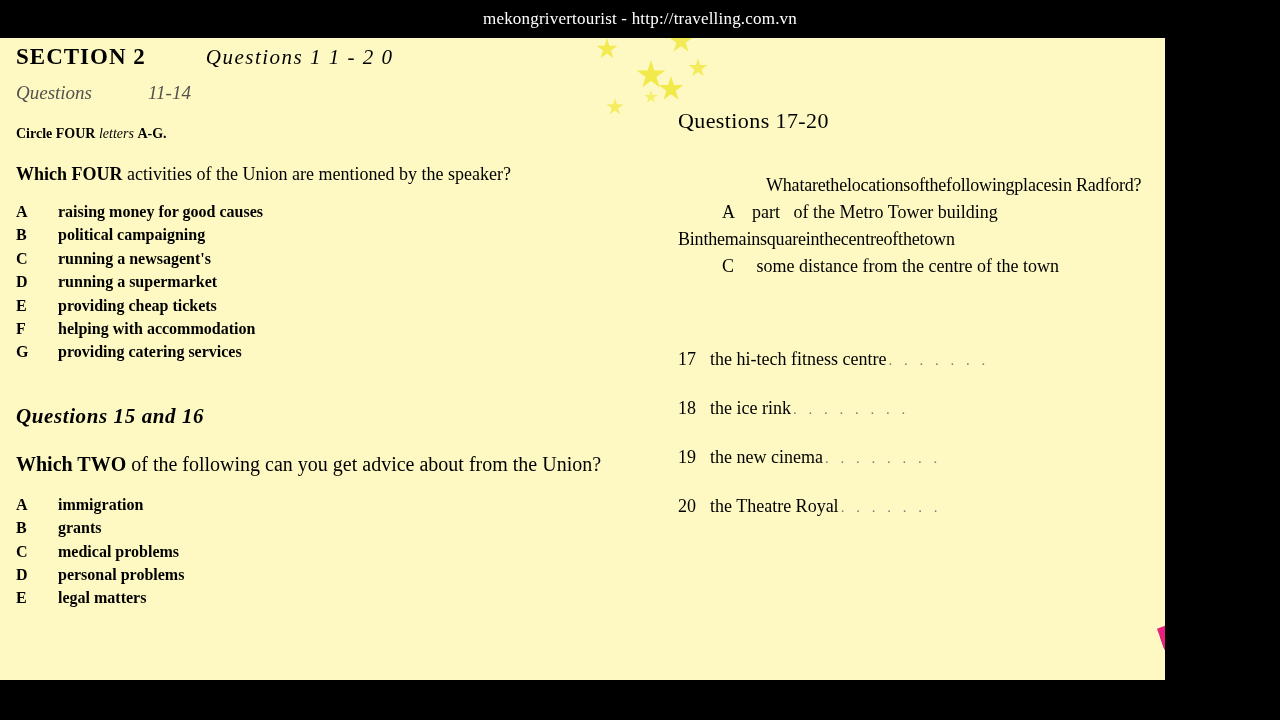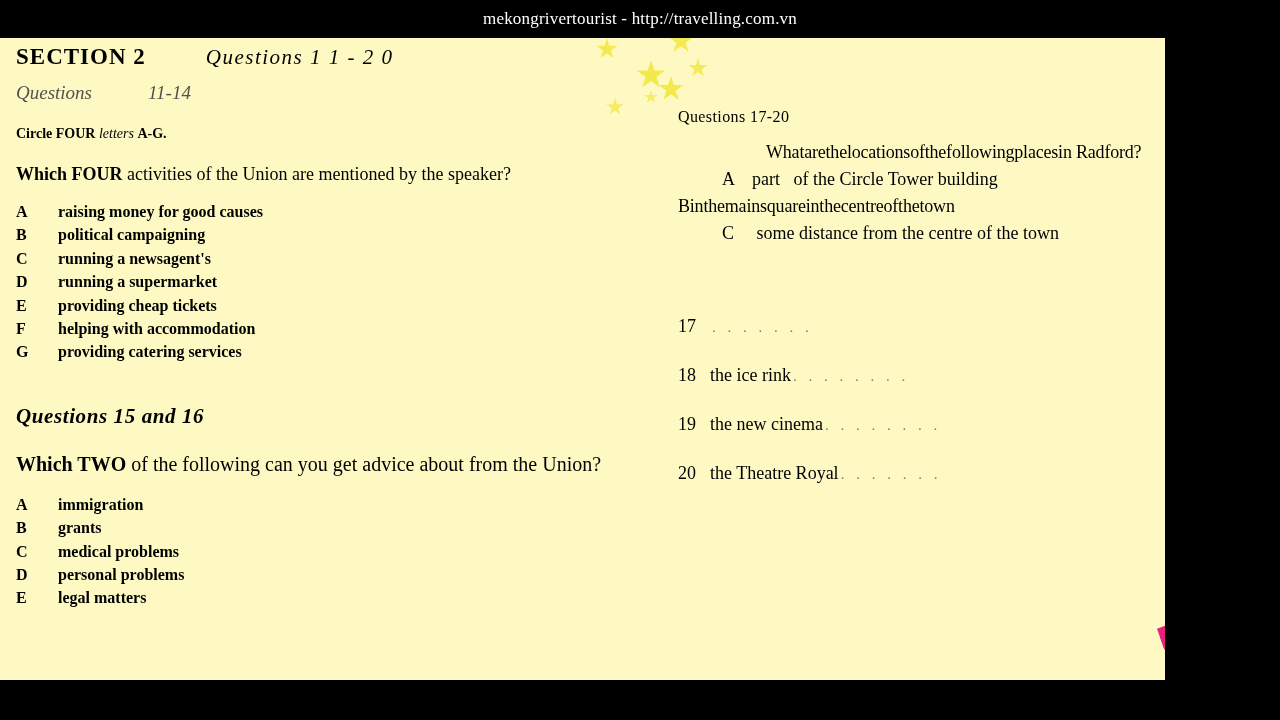--- a/index.html
+++ b/index.html
@@ -136,23 +136,23 @@
 
   
   .right {
     position: absolute;
     left: 678px;
     top: 70px;
     width: 580px;
     color: #000;
   }
   .r-title {
-    font-size: 16px;
+    font-size: 22px;
     letter-spacing: 0.4px;
-    margin-bottom: 16px;
+    margin-bottom: 41px;
   }
   .r-instr {
     font-size: 19px;
     letter-spacing: 0.5px;
     margin-bottom: 26px;
   }
   .r-prompt {
     font-size: 18px;
     letter-spacing: -0.2px;
     margin-left: 88px;
@@ -301,27 +301,28 @@
 
     </div>
 
     <div class="right">
 
       <div class="r-title">Questions 17-20</div>
 
 
       <div class="r-prompt">Whatarethelocationsofthefollowingplacesin Radford?</div>
 
-      <div class="r-opt a">A    part   of the Circle Tower building</div>
+      <div class="r-opt a">A    part   of the Metro Tower building</div>
       <div class="r-opt b">Binthemainsquareinthecentreofthetown</div>
       <div class="r-opt c">C     some distance from the centre of the town</div>
 
       <div class="qlist">
         <div class="qrow">
           <span class="num">17</span>
+          <span class="txt">the hi-tech fitness centre</span>
           <span class="dots">. . . . . . .</span>
         </div>
         <div class="qrow">
           <span class="num">18</span>
           <span class="txt">the ice rink</span>
           <span class="dots">. .  .  .  .  .  .  .</span>
         </div>
         <div class="qrow">
           <span class="num">19</span>
           <span class="txt">the new cinema</span>

